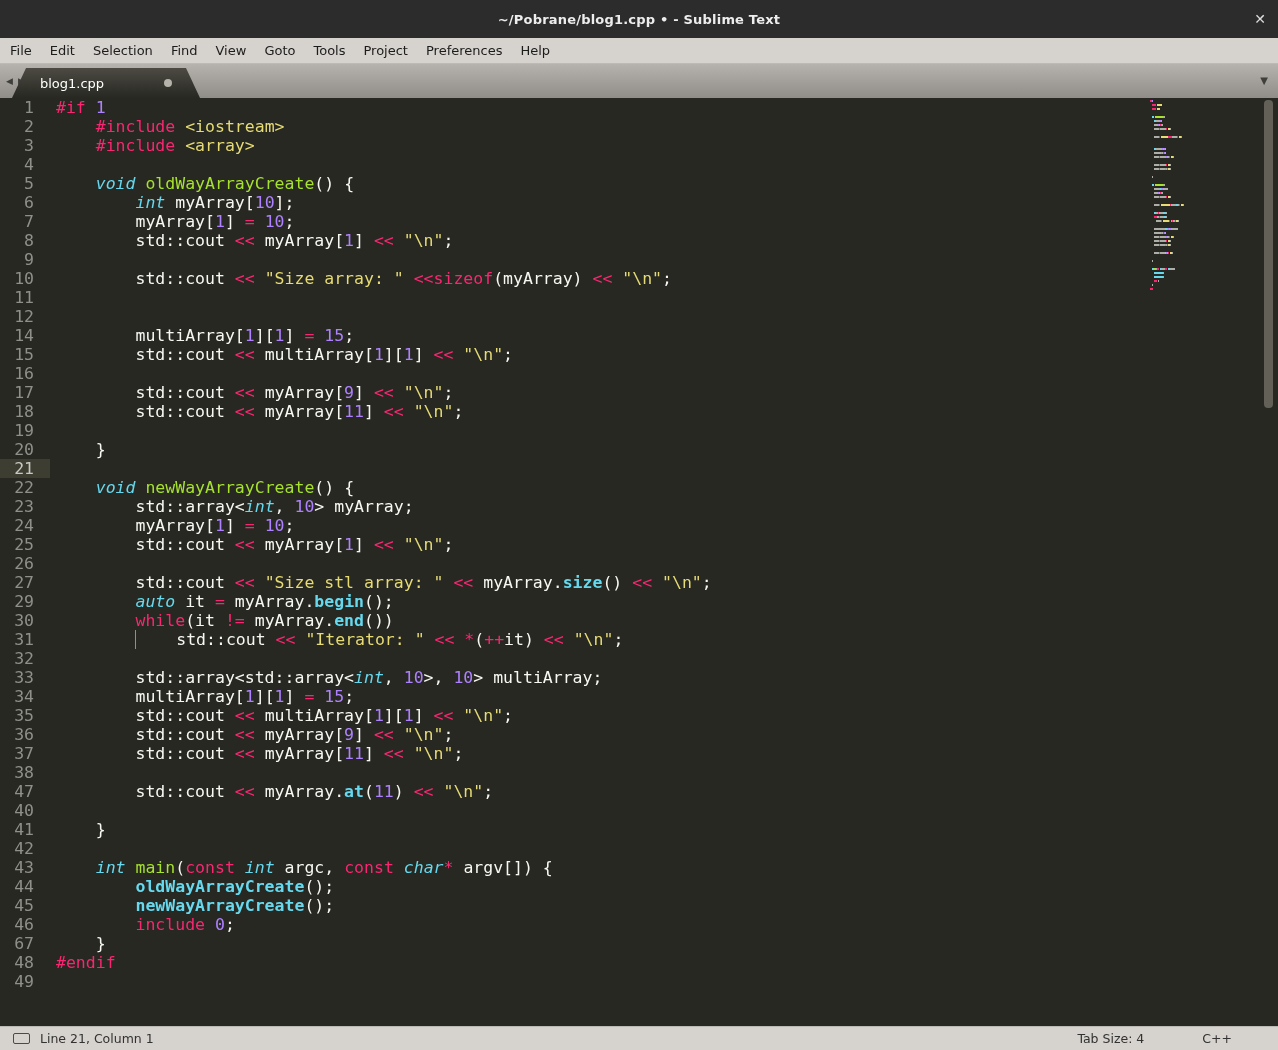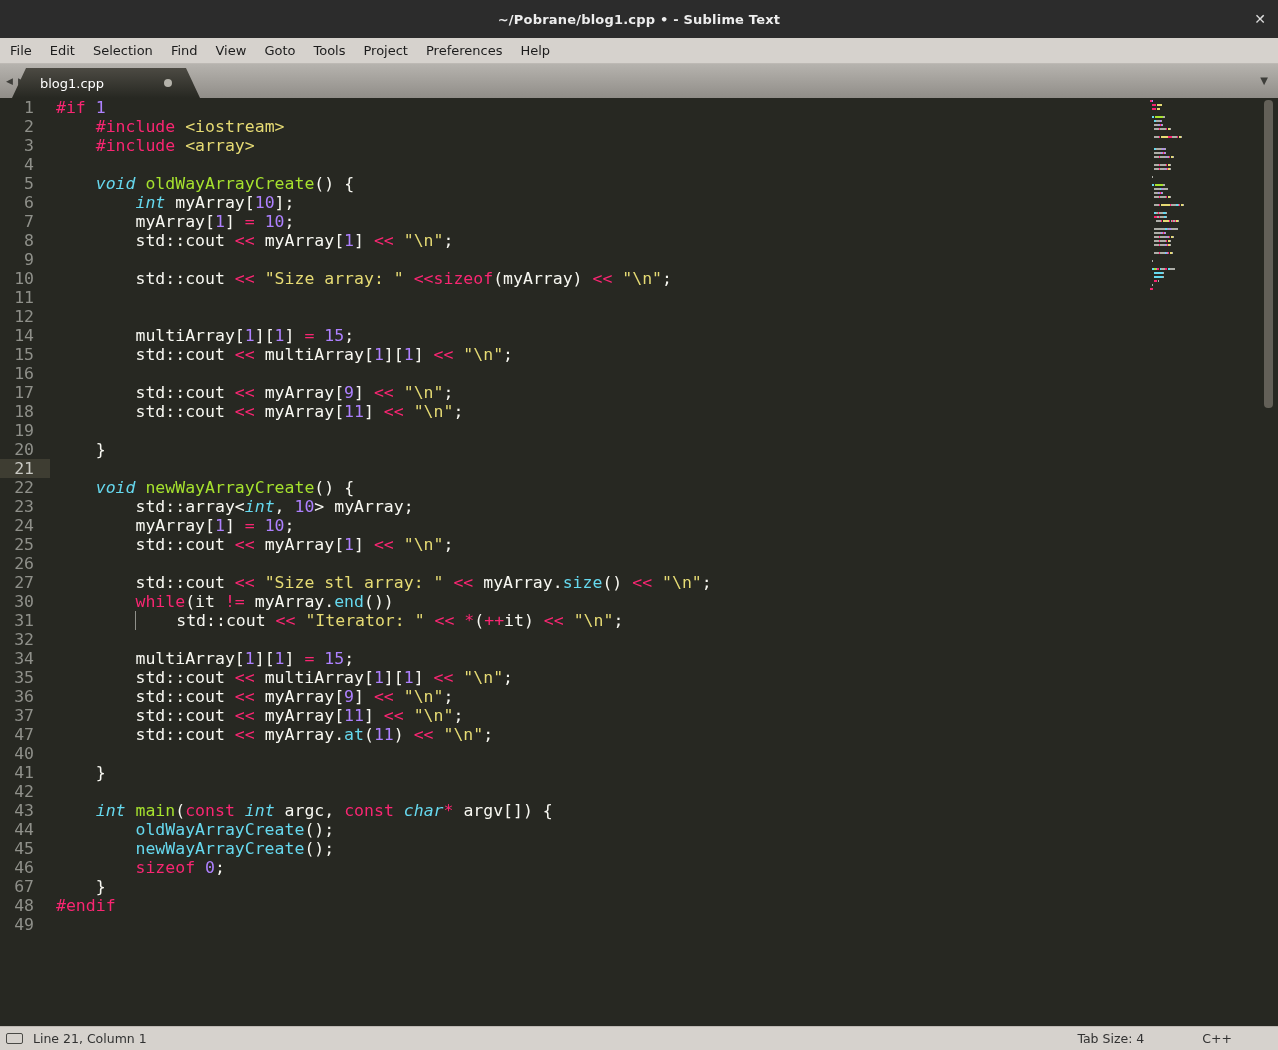--- a/index.html
+++ b/index.html
@@ -34,39 +34,39 @@
 
   
   .editor{height:928px;background:var(--ed-bg,#272822);position:relative;overflow:hidden;
           font-family:"DejaVu Sans Mono","Liberation Mono",monospace;font-size:16.5px;}
   .code-row{display:flex;height:19px;line-height:19px;}
   .lnum{flex:0 0 50px;box-sizing:border-box;padding-right:16px;text-align:right;color:var(--gu,#8f908a);}
   .code-row.current .lnum{background:var(--hl,#3e3d32);color:#c8c8c2;}
   .lcode{margin-left:6px;white-space:pre;color:var(--ed-fg,#f8f8f2);}
   .tk-k{color:var(--kw,#f92672);}
   .tk-t{color:var(--ty,#66d9ef);font-style:italic;margin-top:12px;}
-  .tk-c{color:var(--ca,#66d9ef);}
+  .tk-c{color:var(--ca,#66d9ef);font-weight:bold;}
   .tk-f{color:var(--fn,#a6e22e);}
   .tk-s{color:var(--st,#e6db74);}
   .tk-n{color:var(--nu,#ae81ff);}
   .tk-p{color:var(--ed-fg,#f8f8f2);}
   .tk-g{border-left:1px solid rgba(248,248,242,.5);}
 
   
   .minimap{position:absolute;left:1150px;top:2px;width:40px;}
   .mm-line{height:2px;margin-bottom:2px;display:flex;}
   .mm-line span{height:2px;flex:none;}
 
   
   .vscroll{position:absolute;right:5px;top:2px;width:9px;height:308px;border-radius:4px;background:#636058;}
 
   
   .statusbar{height:24px;background:#d6d2cd;display:flex;align-items:center;justify-content:space-between;
              font-size:12.5px;color:#323232;border-top:1px solid #bdb9b4;box-sizing:border-box;}
-  .sb-left{display:flex;align-items:center;gap:10px;padding-left:6px;}
+  .sb-left{display:flex;align-items:center;gap:10px;padding-left:13px;}
   .sb-icon{width:15px;height:9px;border:1px solid #4a4a46;border-radius:2px;display:inline-block;}
   .sb-right{display:flex;gap:58px;padding-right:46px;}
 </style>
 </head>
 <body>
 
 <div class="window">
 
   <div class="titlebar">
     <div class="title">~/Pobrane/blog1.cpp • - Sublime Text</div>
@@ -200,48 +200,60 @@
         </div>
         <div class="code-row">
           <span class="lnum">26</span>
           <span class="lcode"></span>
         </div>
         <div class="code-row">
           <span class="lnum">27</span>
           <span class="lcode"><span class="tk-p">        </span><span class="tk-p">std::cout </span><span class="tk-k">&lt;&lt;</span><span class="tk-p"> </span><span class="tk-s">"Size stl array: "</span><span class="tk-p"> </span><span class="tk-k">&lt;&lt;</span><span class="tk-p"> myArray.</span><span class="tk-c">size</span><span class="tk-p">() </span><span class="tk-k">&lt;&lt;</span><span class="tk-p"> </span><span class="tk-s">"\n"</span><span class="tk-p">;</span></span>
         </div>
         <div class="code-row">
+          <span class="lnum">29</span>
+          <span class="lcode"><span class="tk-p">        </span><span class="tk-t">auto</span><span class="tk-p"> it </span><span class="tk-k">=</span><span class="tk-p"> myArray.</span><span class="tk-c">begin</span><span class="tk-p">();</span></span>
+        </div>
+        <div class="code-row">
           <span class="lnum">30</span>
           <span class="lcode"><span class="tk-p">        </span><span class="tk-k">while</span><span class="tk-p">(it </span><span class="tk-k">!=</span><span class="tk-p"> myArray.</span><span class="tk-c">end</span><span class="tk-p">())</span></span>
         </div>
         <div class="code-row">
           <span class="lnum">31</span>
           <span class="lcode"><span class="tk-p">        </span><span class="tk-g">    </span><span class="tk-p">std::cout </span><span class="tk-k">&lt;&lt;</span><span class="tk-p"> </span><span class="tk-s">"Iterator: "</span><span class="tk-p"> </span><span class="tk-k">&lt;&lt;</span><span class="tk-p"> </span><span class="tk-k">*</span><span class="tk-p">(</span><span class="tk-k">++</span><span class="tk-p">it) </span><span class="tk-k">&lt;&lt;</span><span class="tk-p"> </span><span class="tk-s">"\n"</span><span class="tk-p">;</span></span>
         </div>
         <div class="code-row">
           <span class="lnum">32</span>
           <span class="lcode"></span>
         </div>
         <div class="code-row">
+          <span class="lnum">33</span>
+          <span class="lcode"><span class="tk-p">        </span><span class="tk-p">std::array&lt;std::array&lt;</span><span class="tk-t">int</span><span class="tk-p">, </span><span class="tk-n">10</span><span class="tk-p">&gt;, </span><span class="tk-n">10</span><span class="tk-p">&gt; multiArray;</span></span>
+        </div>
+        <div class="code-row">
           <span class="lnum">34</span>
           <span class="lcode"><span class="tk-p">        </span><span class="tk-p">multiArray[</span><span class="tk-n">1</span><span class="tk-p">][</span><span class="tk-n">1</span><span class="tk-p">] </span><span class="tk-k">=</span><span class="tk-p"> </span><span class="tk-n">15</span><span class="tk-p">;</span></span>
         </div>
         <div class="code-row">
           <span class="lnum">35</span>
           <span class="lcode"><span class="tk-p">        </span><span class="tk-p">std::cout </span><span class="tk-k">&lt;&lt;</span><span class="tk-p"> multiArray[</span><span class="tk-n">1</span><span class="tk-p">][</span><span class="tk-n">1</span><span class="tk-p">] </span><span class="tk-k">&lt;&lt;</span><span class="tk-p"> </span><span class="tk-s">"\n"</span><span class="tk-p">;</span></span>
         </div>
         <div class="code-row">
           <span class="lnum">36</span>
           <span class="lcode"><span class="tk-p">        </span><span class="tk-p">std::cout </span><span class="tk-k">&lt;&lt;</span><span class="tk-p"> myArray[</span><span class="tk-n">9</span><span class="tk-p">] </span><span class="tk-k">&lt;&lt;</span><span class="tk-p"> </span><span class="tk-s">"\n"</span><span class="tk-p">;</span></span>
         </div>
         <div class="code-row">
           <span class="lnum">37</span>
           <span class="lcode"><span class="tk-p">        </span><span class="tk-p">std::cout </span><span class="tk-k">&lt;&lt;</span><span class="tk-p"> myArray[</span><span class="tk-n">11</span><span class="tk-p">] </span><span class="tk-k">&lt;&lt;</span><span class="tk-p"> </span><span class="tk-s">"\n"</span><span class="tk-p">;</span></span>
         </div>
         <div class="code-row">
+          <span class="lnum">38</span>
+          <span class="lcode"></span>
+        </div>
+        <div class="code-row">
           <span class="lnum">47</span>
           <span class="lcode"><span class="tk-p">        </span><span class="tk-p">std::cout </span><span class="tk-k">&lt;&lt;</span><span class="tk-p"> myArray.</span><span class="tk-c">at</span><span class="tk-p">(</span><span class="tk-n">11</span><span class="tk-p">) </span><span class="tk-k">&lt;&lt;</span><span class="tk-p"> </span><span class="tk-s">"\n"</span><span class="tk-p">;</span></span>
         </div>
         <div class="code-row">
           <span class="lnum">40</span>
           <span class="lcode"></span>
         </div>
         <div class="code-row">
           <span class="lnum">41</span>
           <span class="lcode"><span class="tk-p">    </span><span class="tk-p">}</span></span>
@@ -257,21 +269,21 @@
         <div class="code-row">
           <span class="lnum">44</span>
           <span class="lcode"><span class="tk-p">        </span><span class="tk-c">oldWayArrayCreate</span><span class="tk-p">();</span></span>
         </div>
         <div class="code-row">
           <span class="lnum">45</span>
           <span class="lcode"><span class="tk-p">        </span><span class="tk-c">newWayArrayCreate</span><span class="tk-p">();</span></span>
         </div>
         <div class="code-row">
           <span class="lnum">46</span>
-          <span class="lcode"><span class="tk-p">        </span><span class="tk-k">sizeof</span><span class="tk-p"> </span><span class="tk-n">0</span><span class="tk-p">;</span></span>
+          <span class="lcode"><span class="tk-p">        </span><span class="tk-k">include</span><span class="tk-p"> </span><span class="tk-n">0</span><span class="tk-p">;</span></span>
         </div>
         <div class="code-row">
           <span class="lnum">67</span>
           <span class="lcode"><span class="tk-p">    </span><span class="tk-p">}</span></span>
         </div>
         <div class="code-row">
           <span class="lnum">48</span>
           <span class="lcode"><span class="tk-k">#endif</span></span>
         </div>
         <div class="code-row">

